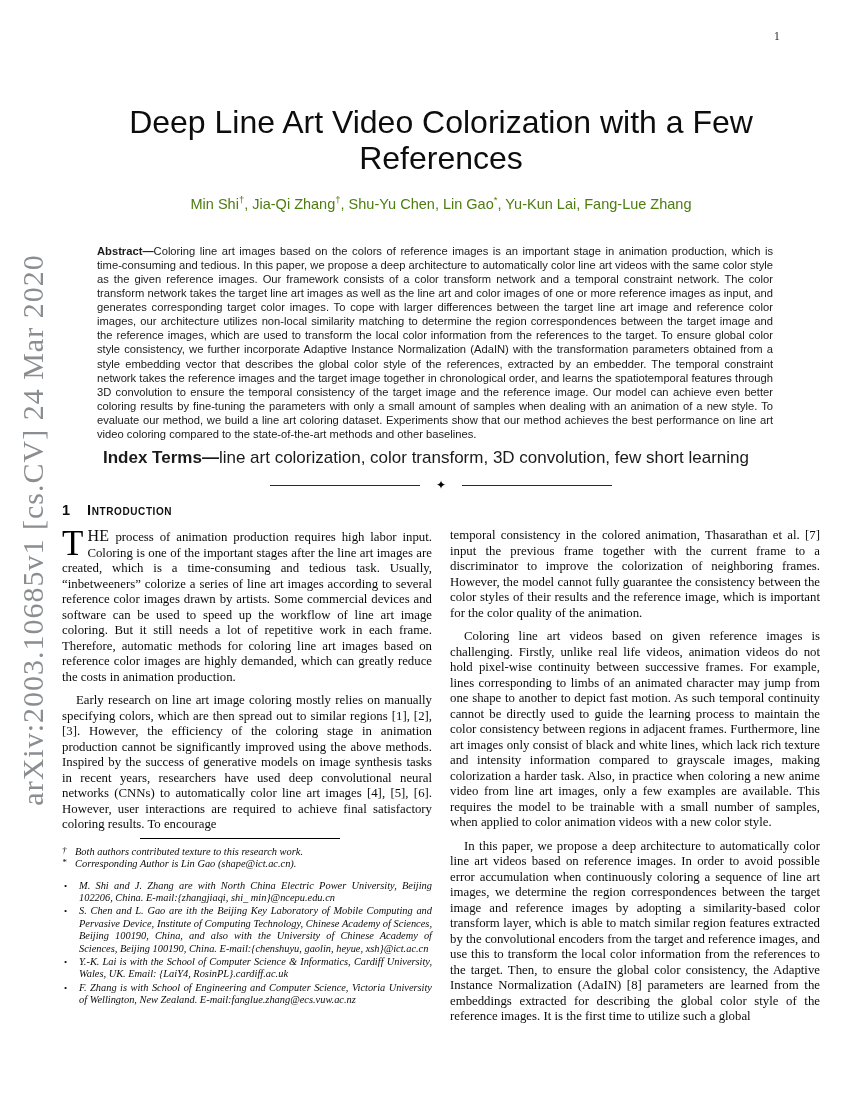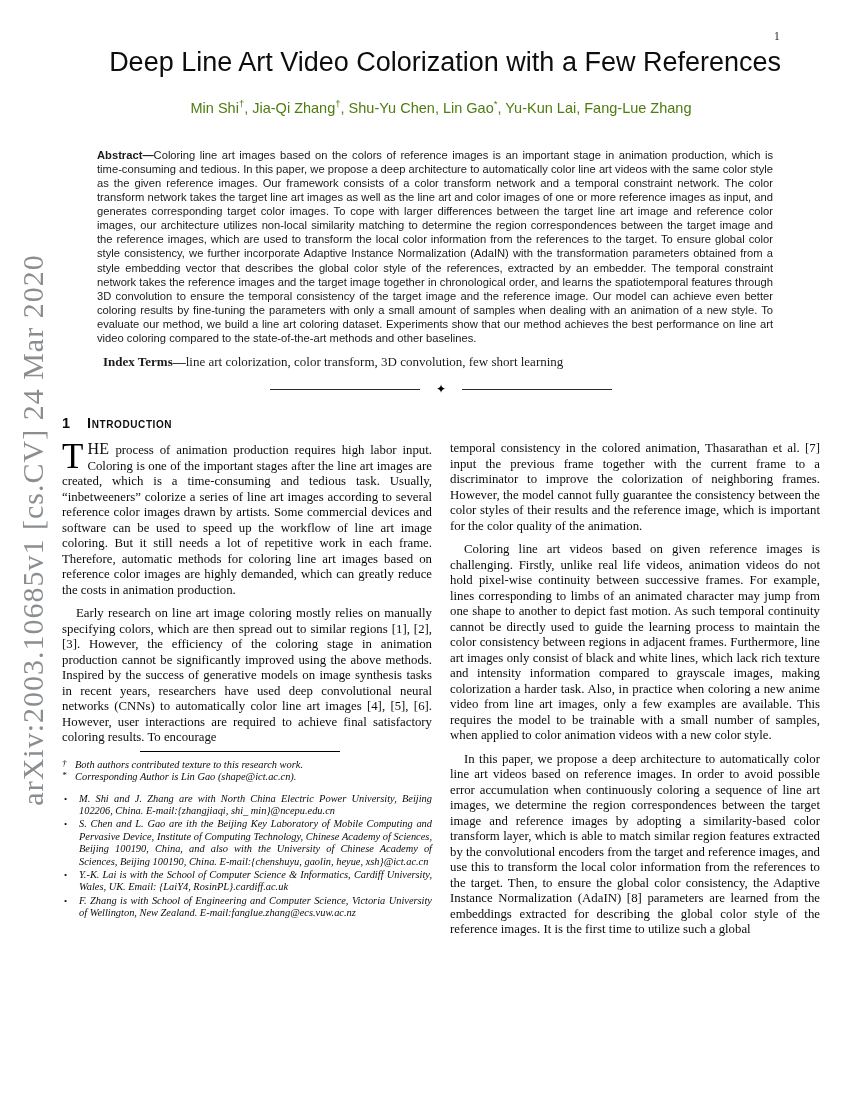--- a/index.html
+++ b/index.html
@@ -13,45 +13,45 @@
     font-family:"Liberation Serif", serif; font-size:11.5px; color:#222;
   }
   .watermark {
     position:absolute; top:530px; left:33px;
     transform:translate(-50%,-50%) rotate(-90deg);
     white-space:nowrap; font-family:"Liberation Serif", serif;
     font-size:30px; letter-spacing:1px; color:#8b8e91;
   }
   .content { margin-left:62px; width:758px; }
   h1.title {
-    margin:44px auto 0; max-width:680px; text-align:right;
+    margin:104px auto 0; max-width:680px; text-align:center;
     font-family:"Liberation Sans", sans-serif; font-weight:400;
-    font-size:27px; line-height:36px; color:#0d0d0d;
+    font-size:32px; line-height:36px; color:#0d0d0d;
   }
   .authors {
     margin-top:18px; text-align:center;
     font-family:"Liberation Sans", sans-serif; font-size:14.5px; color:#4d7c0f;
   }
   .authors sup { font-size:9.5px; }
   .abstract-block {
     margin:32px 0 0 35px; width:676px; text-align:justify;
     font-family:"Liberation Sans", sans-serif; font-size:11.2px; line-height:14.1px; color:#1a1a1a;
   }
   .abstract-block b { font-weight:bold; }
   .index-block {
     margin:10px 0 0 41px; width:676px; text-align:justify;
-    font-family:Liberation Serif, serif; font-size:13px; line-height:14.1px; color:#1a1a1a;
+    font-family:Liberation Sans, sans-serif; font-size:17px; line-height:14.1px; color:#1a1a1a;
   }
   .separator {
     margin-top:14px; display:flex; align-items:center; justify-content:center;
   }
   .separator .rule { width:150px; border-top:1.4px solid #2a2a2a; }
   .separator .diamond { margin:0 16px; font-size:12px; color:#000; line-height:1; }
   .section-heading {
-    margin-top:20px; font-family:"Liberation Sans", sans-serif;
+    margin-top:11px; font-family:"Liberation Sans", sans-serif;
     font-weight:bold; font-size:14.5px; color:#0d0d0d;
   }
   .section-heading .num { margin-right:17px; }
   .section-heading .sec-title { font-variant:small-caps; letter-spacing:0.6px; }
   .body-cols { margin-top:10px; display:flex; gap:18px; }
   .col { width:370px; font-size:12.8px; line-height:15.5px; text-align:justify; color:#0b0b0b; }
   .col p { text-indent:14px; }
   .col p.noindent { text-indent:0; }
   .col p + p { margin-top:8px; }
   .dropcap {

